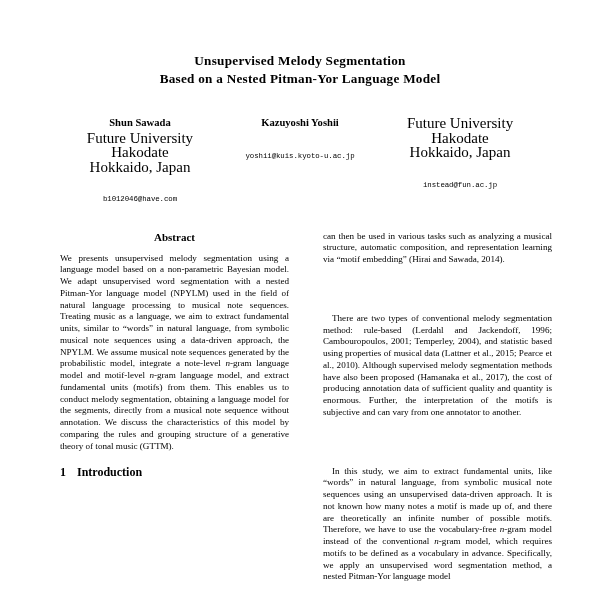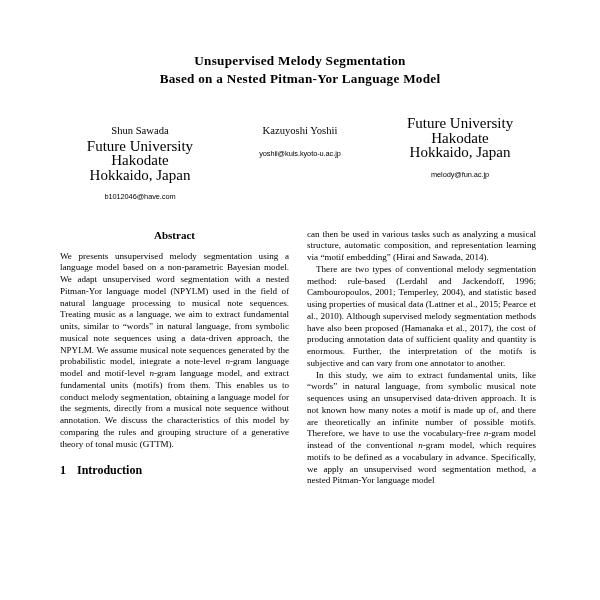--- a/index.html
+++ b/index.html
@@ -42,42 +42,41 @@
     justify-content: space-between;
     margin-top: 28px;
     text-align: center;
   }
   .author {
     width: 33.33%;
     box-sizing: border-box;
     padding: 0 2px;
   }
   .author-name {
-    font-weight: normal;
+    font-weight: bold;
     font-size: 10.6px;
     line-height: 14.5px;
-    margin-top: 8px;
   }
   .author-affil {
     font-size: 15px;
     line-height: 14.5px;
   }
   .author-email {
-    font-family: Liberation Sans, sans-serif;
+    font-family: Liberation Mono, monospace;
     font-size: 7.4px;
     line-height: 14.5px;
     letter-spacing: -0.01em;
-    margin-top: 8px;
+    margin-top: 18px;
   }
 
   
   .columns {
     display: flex;
     margin-top: 24px;
-    gap: 18px;
+    gap: 34px;
   }
   .col {
     width: 229px;
     flex: 0 0 229px;
   }
 
   .section-head-center {
     text-align: center;
     font-weight: bold;
     font-size: 11px;
@@ -100,20 +99,21 @@
   p.para {
     margin: 0;
     font-size: 9.1px;
     line-height: 11.75px;
     text-align: justify;
     text-justify: inter-word;
     hyphens: manual;
   }
   p.para + p.para {
     text-indent: 9px;
+    margin-top: 47px;
   }
   .it { font-style: italic; }
 </style>
 </head>
 <body>
 
 <div class="page">
 
   <div class="title-block">
     <div class="title-line">Unsupervised Melody Segmentation</div>
@@ -130,21 +130,21 @@
     </div>
 
     <div class="author">
       <div class="author-name">Kazuyoshi Yoshii</div>
       <div class="author-email">yoshii@kuis.kyoto-u.ac.jp</div>
     </div>
 
     <div class="author">
       <div class="author-affil">Future University Hakodate</div>
       <div class="author-affil">Hokkaido, Japan</div>
-      <div class="author-email">melody@fun.ac.jp</div>
+      <div class="author-email">instead@fun.ac.jp</div>
     </div>
 
   </div>
 
   <div class="columns">
 
     <div class="col">
 
       <div class="section-head-center">Abstract</div>
 

